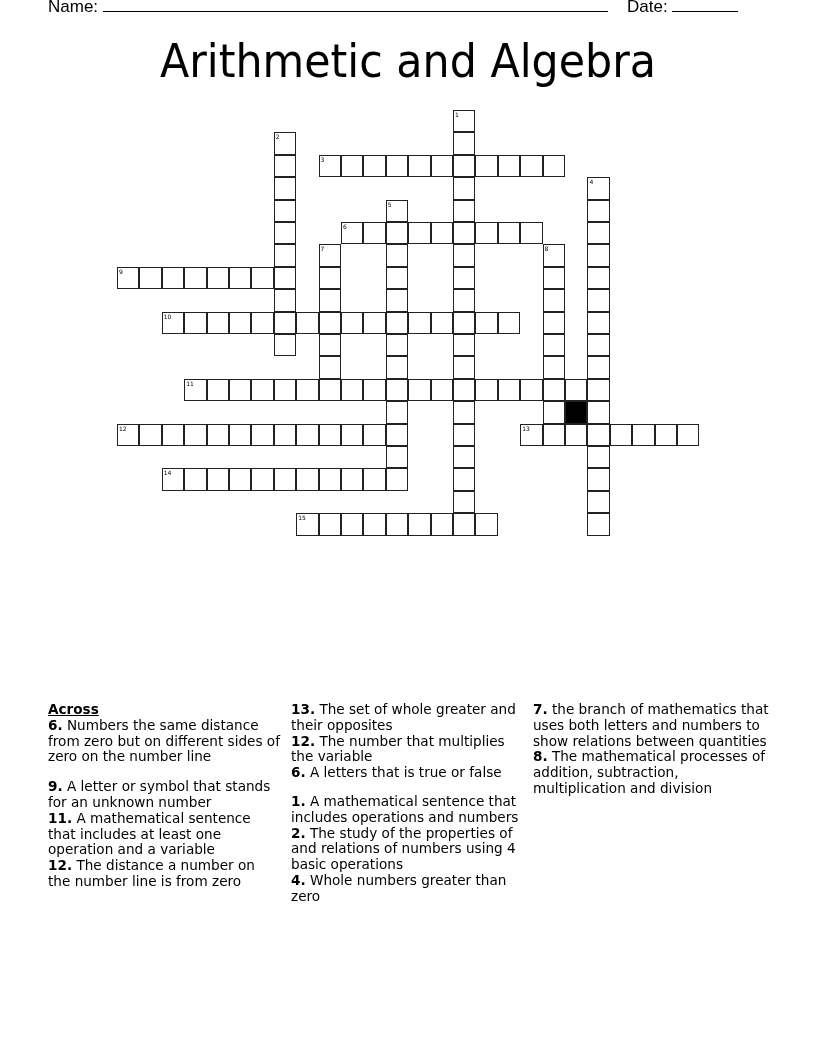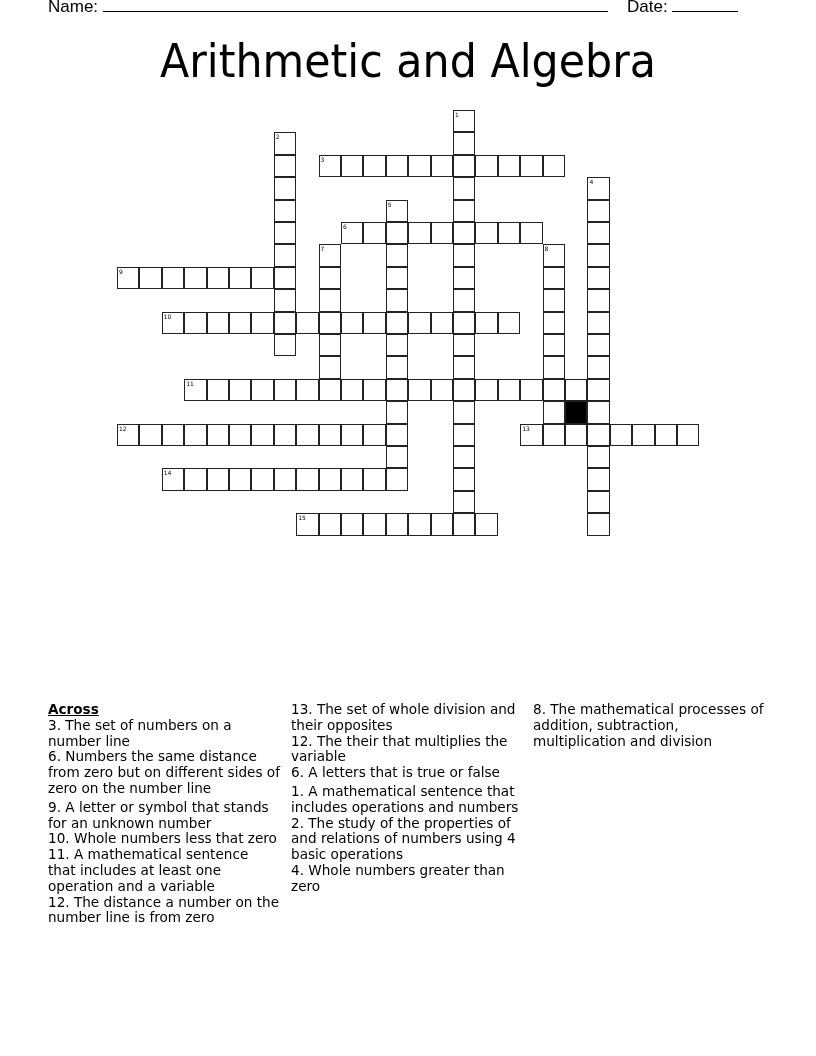--- a/index.html
+++ b/index.html
@@ -9,21 +9,21 @@
   .date { position: absolute; top: -3px; left: 627px; font-family: "Liberation Sans", sans-serif; font-size: 17px; white-space: nowrap; }
   .date .blank { display: inline-block; border-bottom: 1px solid #000; width: 66px; height: 14px; }
   .title { position: absolute; top: 34px; left: 0; width: 816px; text-align: center; font-family: "DejaVu Sans", sans-serif; font-size: 46px; letter-spacing: 0px; transform: scaleX(0.93); transform-origin: center; }
   #grid { position: absolute; left: 0; top: 0; width: 816px; height: 600px; }
   .cell { position: absolute; width: 22.4px; height: 22.4px; box-sizing: border-box; border: 1px solid #222; background: #fff; }
   .cell.black { background: #000; }
   .cell .num { position: absolute; top: 0px; left: 1px; font-size: 6px; line-height: 7px; font-family: "DejaVu Sans", sans-serif; color: #000; }
   .clues { position: absolute; top: 702px; font-size: 13.6px; line-height: 15.8px; font-family: "DejaVu Sans", sans-serif; }
   .clues .heading { font-weight: bold; text-decoration: underline; }
   .clues .clue { margin: 0; }
-  .clues .clue b { font-weight: normal; }
+  .clues .clue b { font-weight: bold; }
   .col1 { left: 48px; width: 232px; }
   .col2 { left: 291px; width: 232px; }
   .col3 { left: 533px; width: 236px; }
 </style>
 </head>
 <body>
 
 <div class="header-line">
   <span>Name:</span>
   <span class="blank" style="width:505px;"></span>
@@ -224,32 +224,31 @@
     <div class="cell" style="left: 363.4px; top: 513.2px;"></div>
     <div class="cell" style="left: 385.8px; top: 513.2px;"></div>
     <div class="cell" style="left: 408.2px; top: 513.2px;"></div>
     <div class="cell" style="left: 430.6px; top: 513.2px;"></div>
     <div class="cell" style="left: 475.4px; top: 513.2px;"></div>
     <div class="cell black" style="left: 565px; top: 401.2px;"></div>
   </div>
 
 <div class="clues col1">
   <div class="heading">Across</div>
-  <div class="clue"><b>3.</b> <span>The set of numbers on a number line</span></div>
   <div class="clue"><b>6.</b> <span>Numbers the same distance from zero but on different sides of zero on the number line</span></div>
-  <div class="clue" style="margin-top:3px"><b>9.</b> <span>A letter or symbol that stands for an unknown number</span></div>
-  <div class="clue"><b>10.</b> <span>Whole numbers less that zero</span></div>
+  <div class="clue" style="margin-top:14px"><b>9.</b> <span>A letter or symbol that stands for an unknown number</span></div>
   <div class="clue"><b>11.</b> <span>A mathematical sentence that includes at least one operation and a variable</span></div>
   <div class="clue"><b>12.</b> <span>The distance a number on the number line is from zero</span></div>
 </div>
 
 <div class="clues col2">
-  <div class="clue"><b>13.</b> <span>The set of whole division and their opposites</span></div>
-  <div class="clue"><b>12.</b> <span>The their that multiplies the variable</span></div>
+  <div class="clue"><b>13.</b> <span>The set of whole greater and their opposites</span></div>
+  <div class="clue"><b>12.</b> <span>The number that multiplies the variable</span></div>
   <div class="clue"><b>6.</b> <span>A letters that is true or false</span></div>
-  <div class="clue" style="margin-top:3px"><b>1.</b> <span>A mathematical sentence that includes operations and numbers</span></div>
+  <div class="clue" style="margin-top:13px"><b>1.</b> <span>A mathematical sentence that includes operations and numbers</span></div>
   <div class="clue"><b>2.</b> <span>The study of the properties of and relations of numbers using 4 basic operations</span></div>
   <div class="clue"><b>4.</b> <span>Whole numbers greater than zero</span></div>
 </div>
 
 <div class="clues col3">
+  <div class="clue"><b>7.</b> <span>the branch of mathematics that uses both letters and numbers to show relations between quantities</span></div>
   <div class="clue"><b>8.</b> <span>The mathematical processes of addition, subtraction, multiplication and division</span></div>
 </div>
 
 </body></html>

